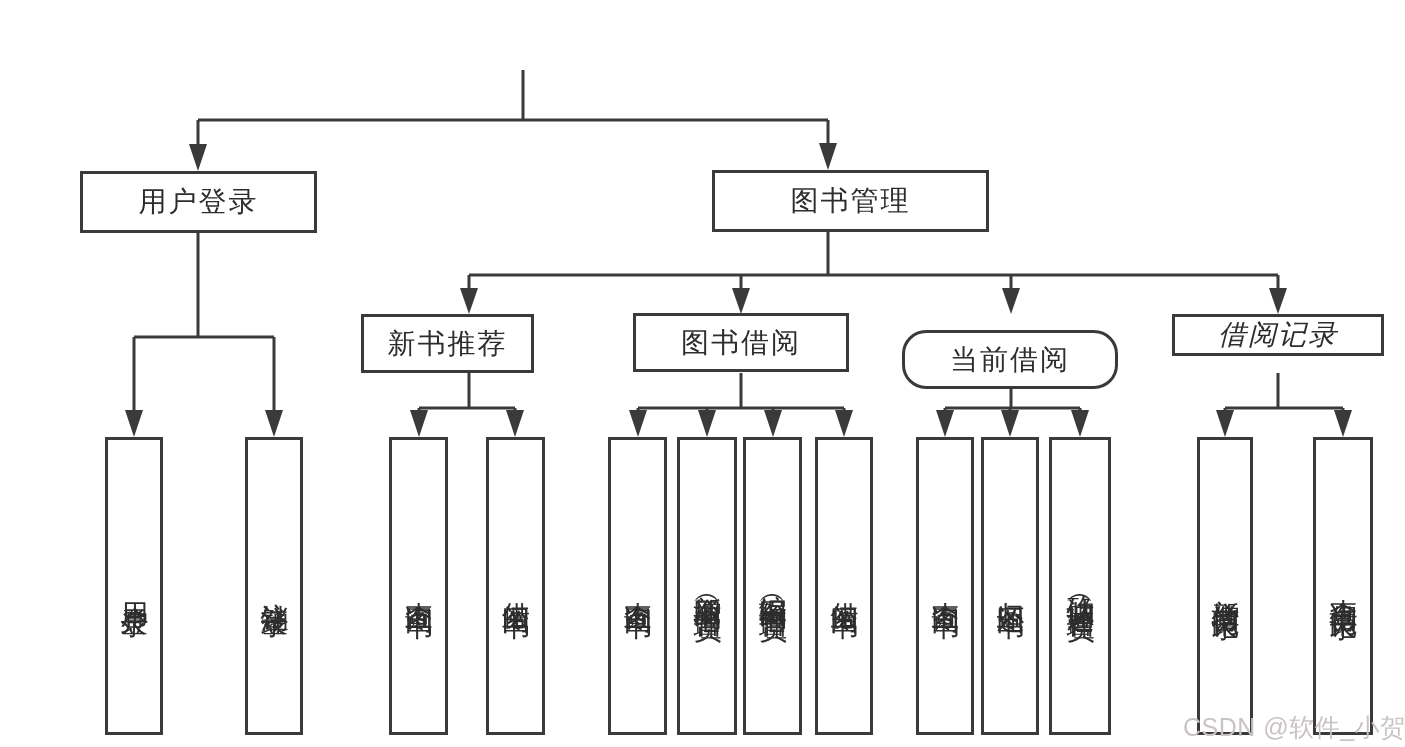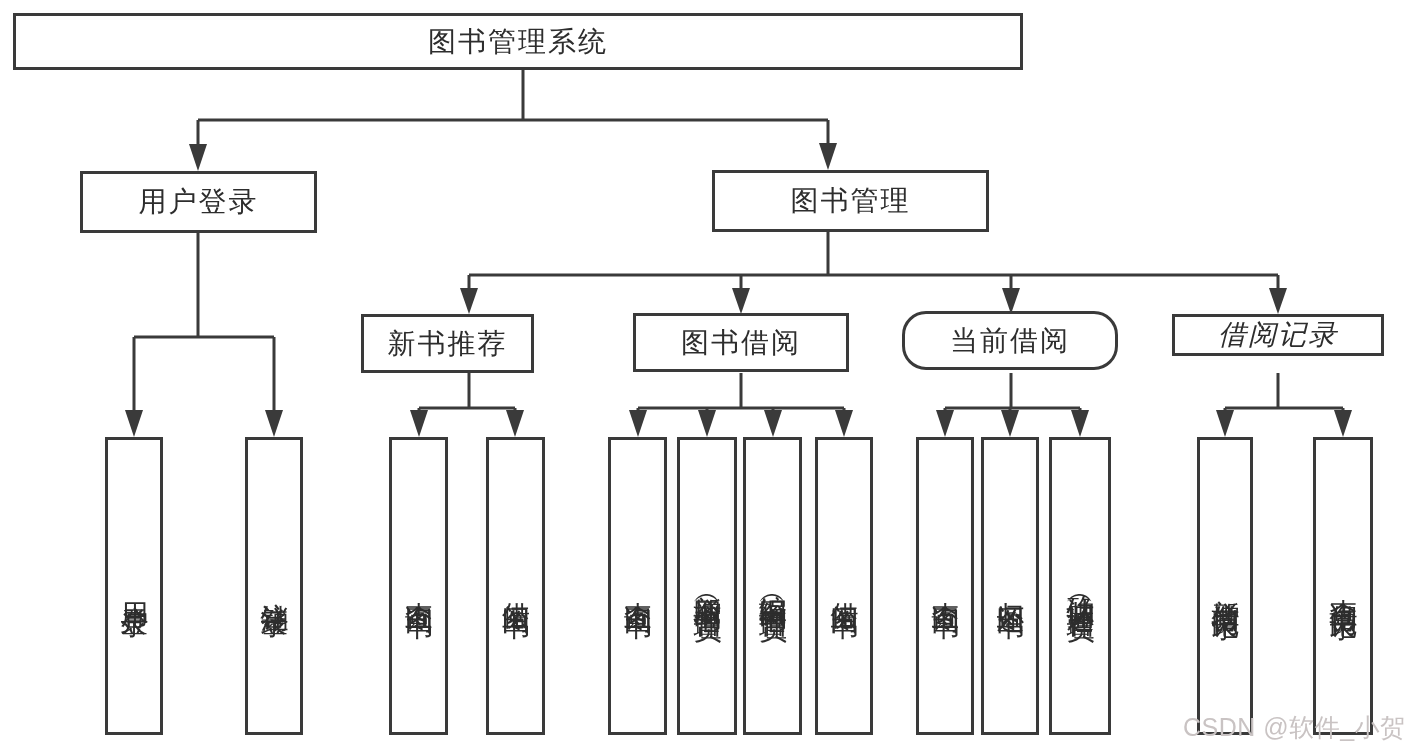--- a/index.html
+++ b/index.html
@@ -81,38 +81,35 @@
       <polygon points="764,410 782,410 773,437"></polygon>
       <polygon points="835,410 853,410 844,437"></polygon>
       <polygon points="936,410 954,410 945,437"></polygon>
       <polygon points="1001,410 1019,410 1010,437"></polygon>
       <polygon points="1071,410 1089,410 1080,437"></polygon>
       <polygon points="1216,410 1234,410 1225,437"></polygon>
       <polygon points="1334,410 1352,410 1343,437"></polygon>
     </g>
   </svg>
 
-  <div class="box" style="left:13px; top:13px; width:1010px; height:57px;">
-    <span class="lbl">图书管理系统</span>
-  </div>
 
   <div class="box" style="left:80px; top:171px; width:237px; height:62px;">
     <span class="lbl">用户登录</span>
   </div>
   <div class="box" style="left:712px; top:170px; width:277px; height:62px;">
     <span class="lbl">图书管理</span>
   </div>
 
   <div class="box" style="left:361px; top:314px; width:173px; height:59px;">
     <span class="lbl">新书推荐</span>
   </div>
   <div class="box" style="left:633px; top:313px; width:216px; height:59px;">
     <span class="lbl">图书借阅</span>
   </div>
-  <div class="box" style="left:902px; top:311px; width:216px; height:59px;border-radius:24px;">
+  <div class="box" style="left:902px; top:330px; width:216px; height:59px;border-radius:24px;">
     <span class="lbl">当前借阅</span>
   </div>
   <div class="box" style="left:1172px; top:314px; width:212px; height:42px;font-style:italic;">
     <span class="lbl">借阅记录</span>
   </div>
 
   <div class="box v" style="left:105px; top:437px; width:58px; height:298px;">
     <span class="lbl">用户登录</span>
   </div>
   <div class="box v" style="left:245px; top:437px; width:58px; height:298px;">

